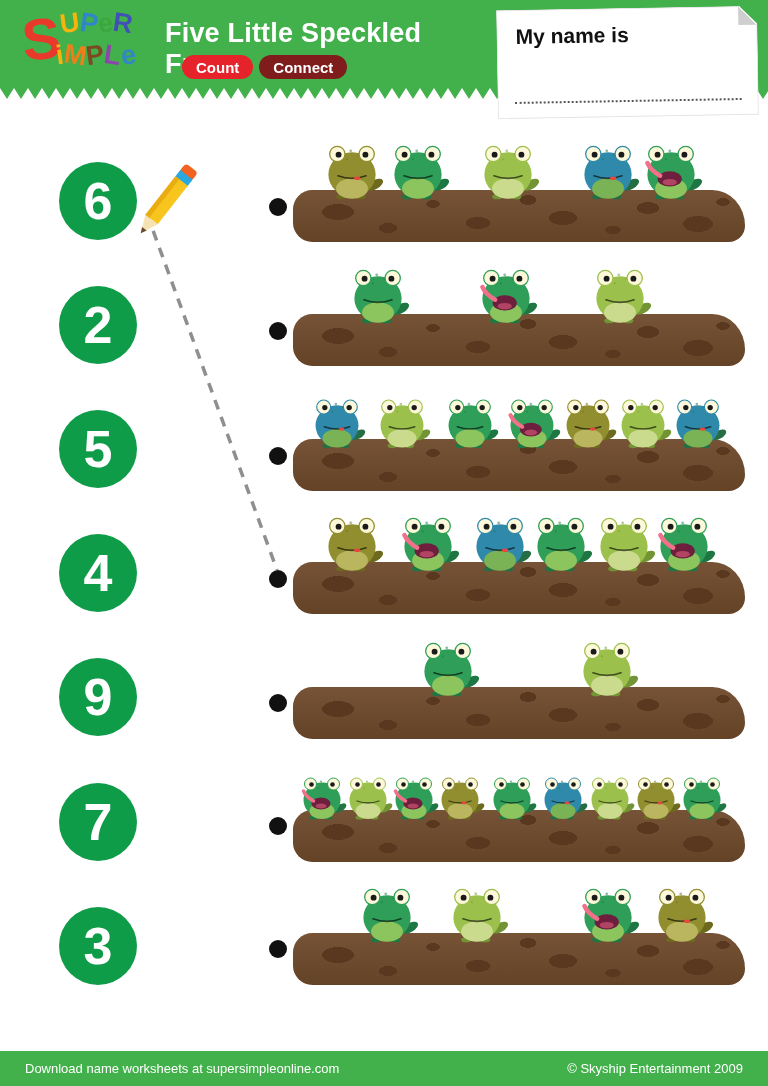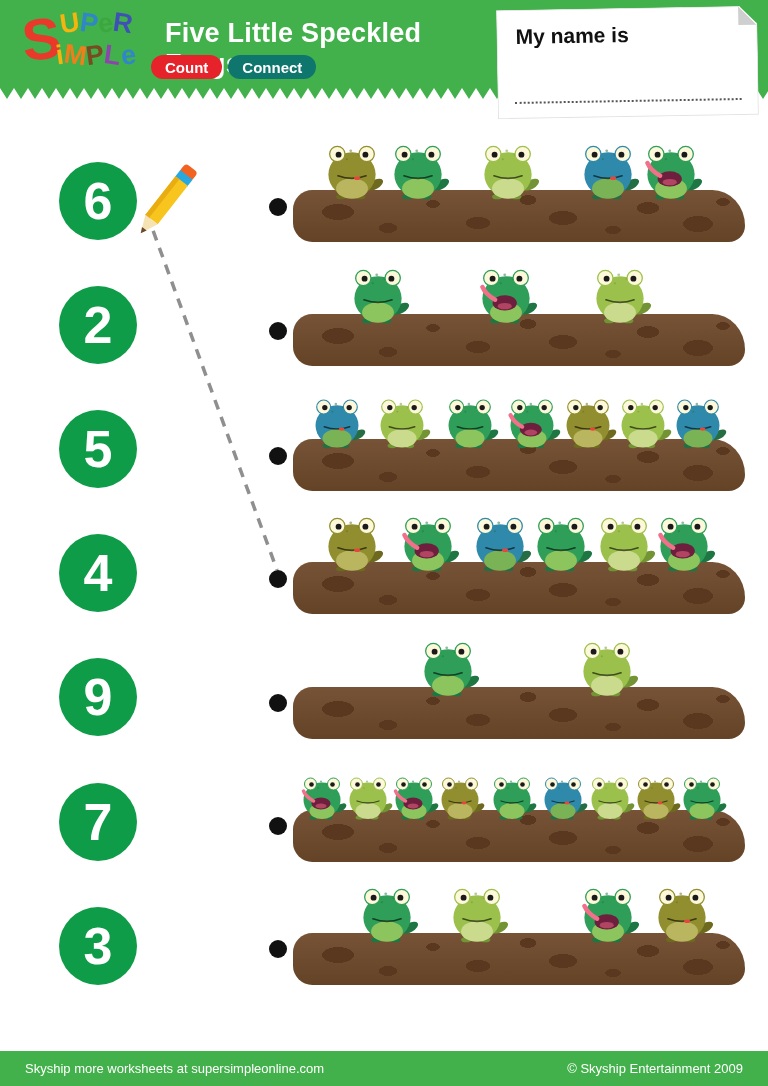--- a/index.html
+++ b/index.html
@@ -13,21 +13,21 @@
   
   #logo{position:absolute;left:22px;top:4px;width:130px;height:80px;}
   #logo .bigS{position:absolute;left:0;top:6px;font-size:58px;font-weight:bold;
               transform:rotate(-6deg);line-height:1;}
   #logo .l1{position:absolute;left:38px;top:6px;}
   #logo .l2{position:absolute;left:34px;top:38px;}
   #logo .ltr{display:inline-block;font-size:27px;font-weight:bold;line-height:1;}
 
   #title{position:absolute;left:165px;top:18px;width:330px;color:#fff;
          font-size:27px;font-weight:bold;letter-spacing:.2px;}
-  #badges{position:absolute;left:151px;top:55px;display:flex;gap:6px;text-align:right;}
+  #badges{position:absolute;left:182px;top:55px;display:flex;gap:6px;text-align:right;}
   .badge{height:24px;padding:0 14px;border-radius:13px;color:#fff;font-size:15px;
          font-weight:bold;display:flex;align-items:center;justify-content:center;}
 
   
   #namebox{position:absolute;left:497px;top:8px;width:259px;height:107px;background:#fff;
            border:1px solid #e3e3e3;box-shadow:0 2px 4px rgba(0,0,0,.18);
            transform:rotate(-1deg);
            clip-path:polygon(0 0,calc(100% - 18px) 0,100% 18px,100% 100%,0 100%);}
   #namebox .fold{position:absolute;top:0;right:0;width:18px;height:18px;
                  background:linear-gradient(to top right,#cfcfcf 50%,transparent 50%);}
@@ -74,21 +74,21 @@
 
   <div id="header">
     <div id="logo">
         <span class="bigS" style="color: rgb(232, 57, 43);">S</span>
         <span class="l1"><span class="ltr" style="color: rgb(246, 180, 14); transform: rotate(-8deg);">U</span><span class="ltr" style="color: rgb(47, 134, 200); transform: rotate(8deg);">P</span><span class="ltr" style="color: rgb(61, 167, 63); transform: rotate(-8deg);">e</span><span class="ltr" style="color: rgb(63, 81, 181); transform: rotate(8deg);">R</span></span>
         <span class="l2"><span class="ltr" style="color: rgb(246, 180, 14); transform: rotate(-8deg);">i</span><span class="ltr" style="color: rgb(240, 127, 26); transform: rotate(8deg);">M</span><span class="ltr" style="color: rgb(122, 74, 33); transform: rotate(-8deg);">P</span><span class="ltr" style="color: rgb(142, 68, 173); transform: rotate(8deg);">L</span><span class="ltr" style="color: rgb(47, 134, 200); transform: rotate(-8deg);">e</span></span>
       </div>
     <div id="title">Five Little Speckled Frogs</div>
     <div id="badges">
         <div class="badge" style="background: rgb(230, 35, 43);">Count</div>
-        <div class="badge" style="background: #0f766e;">Connect</div>
+        <div class="badge" style="background: #7f1d1d;">Connect</div>
       </div>
   </div>
   <svg id="zigzag">
       <path d="M0 0 L7 11 L14 0 L21 11 L28 0 L35 11 L42 0 L49 11 L56 0 L63 11 L70 0 L77 11 L84 0 L91 11 L98 0 L105 11 L112 0 L119 11 L126 0 L133 11 L140 0 L147 11 L154 0 L161 11 L168 0 L175 11 L182 0 L189 11 L196 0 L203 11 L210 0 L217 11 L224 0 L231 11 L238 0 L245 11 L252 0 L259 11 L266 0 L273 11 L280 0 L287 11 L294 0 L301 11 L308 0 L315 11 L322 0 L329 11 L336 0 L343 11 L350 0 L357 11 L364 0 L371 11 L378 0 L385 11 L392 0 L399 11 L406 0 L413 11 L420 0 L427 11 L434 0 L441 11 L448 0 L455 11 L462 0 L469 11 L476 0 L483 11 L490 0 L497 11 L504 0 L511 11 L518 0 L525 11 L532 0 L539 11 L546 0 L553 11 L560 0 L567 11 L574 0 L581 11 L588 0 L595 11 L602 0 L609 11 L616 0 L623 11 L630 0 L637 11 L644 0 L651 11 L658 0 L665 11 L672 0 L679 11 L686 0 L693 11 L700 0 L707 11 L714 0 L721 11 L728 0 L735 11 L742 0 L749 11 L756 0 L763 11 L770 0 L768 0 Z" fill="#43b14b"></path>
     </svg>
 
   <div id="namebox">
     <div class="fold"></div>
     <div class="lbl">My name is</div>
     <div class="line"></div>
@@ -742,16 +742,16 @@
   <svg id="pencil" viewBox="0 0 24 88">
     <rect x="4" y="1" width="16" height="12" rx="4" fill="#f26322"></rect>
     <rect x="4" y="10" width="16" height="9" fill="#29a8e0"></rect>
     <rect x="4" y="18" width="16" height="50" fill="#f7c51e"></rect>
     <rect x="4" y="18" width="5" height="50" fill="#e9ad12"></rect>
     <polygon points="4,68 20,68 12,86" fill="#f6e3b3"></polygon>
     <polygon points="9,80 15,80 12,86" fill="#6b4a2b"></polygon>
   </svg>
 
   <div id="footer">
-    <span>Skyship more worksheets at supersimpleonline.com</span>
+    <span>Download name worksheets at supersimpleonline.com</span>
     <span>© Skyship Entertainment 2009</span>
   </div>
 </div>
 
 </body></html>

